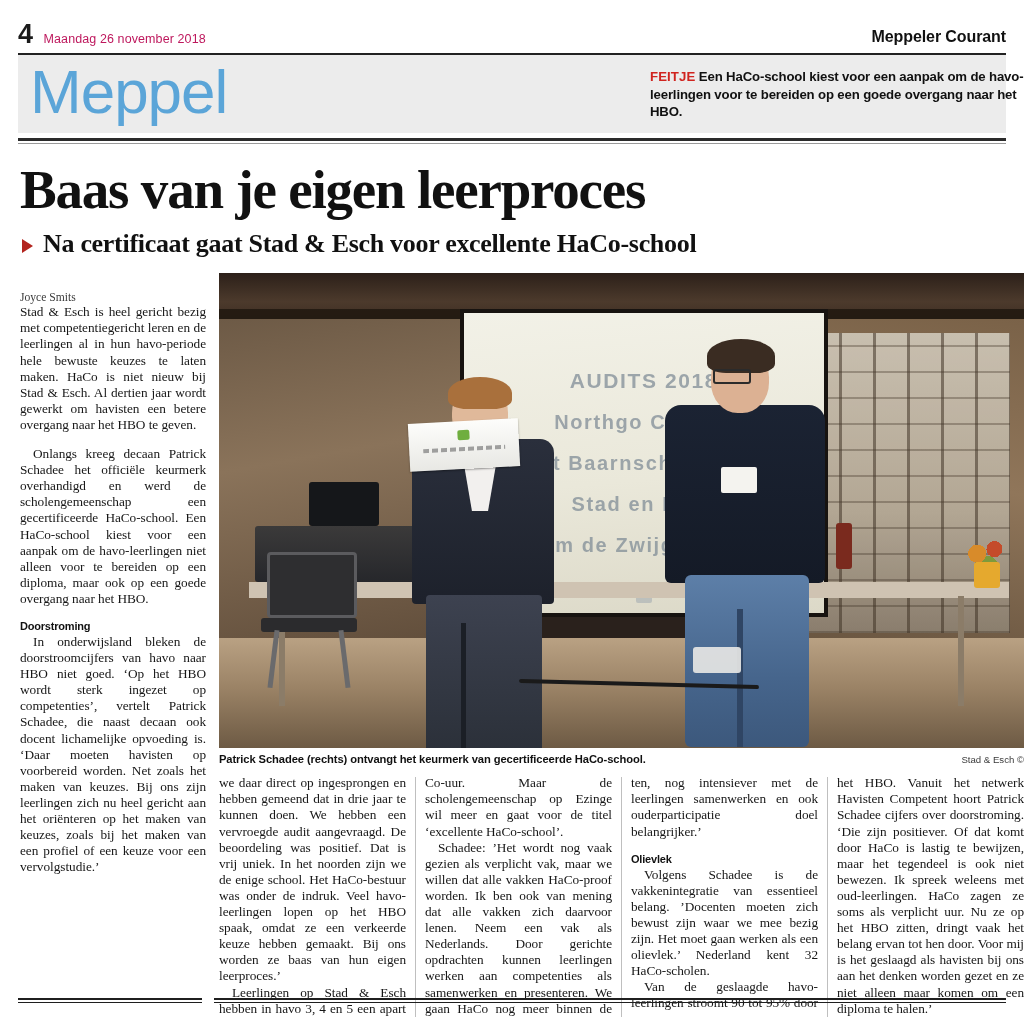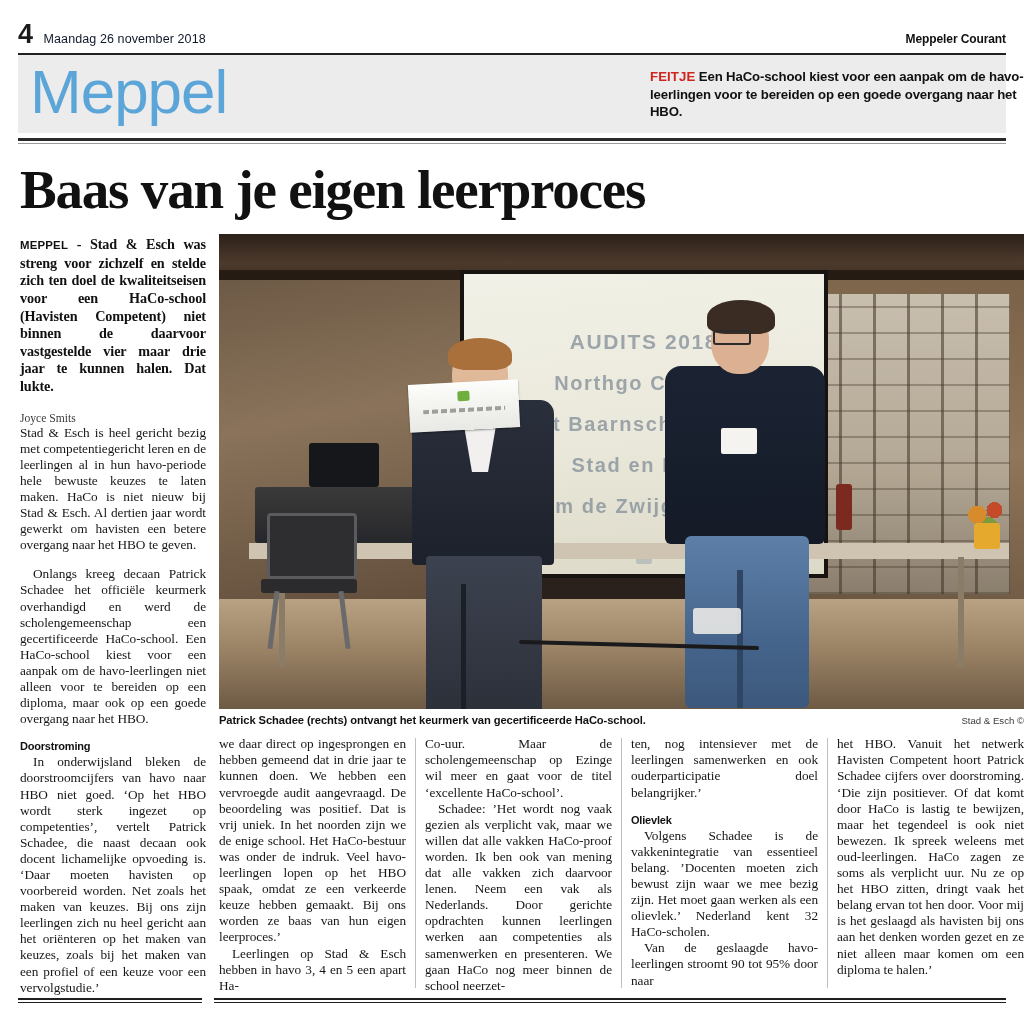--- a/index.html
+++ b/index.html
@@ -8,22 +8,22 @@
     font-family:"Liberation Serif",serif;
     color:#1a1a1a;
     -webkit-font-smoothing:antialiased;
   }
   .page{position:relative;width:1024px;height:1017px;box-sizing:border-box;padding:0 18px;}
 
   
   .masthead{display:flex;align-items:flex-end;justify-content:space-between;padding-top:22px;padding-bottom:4px;}
   .mh-left{display:flex;align-items:baseline;gap:11px;}
   .page-no{font-family:"Liberation Sans",sans-serif;font-weight:bold;font-size:27px;line-height:.9;letter-spacing:-.5px;}
-  .mh-date{font-family:"Liberation Sans",sans-serif;font-size:12.5px;letter-spacing:.1px;color:#0f172a;}
-  .mh-right{font-family:"Liberation Sans",sans-serif;font-weight:bold;font-size:12px;letter-spacing:-.1px;color:#111;text-align:right;}
+  .mh-date{font-family:"Liberation Sans",sans-serif;font-size:12.5px;letter-spacing:.1px;color:#be185d;}
+  .mh-right{font-family:"Liberation Sans",sans-serif;font-weight:bold;font-size:16px;letter-spacing:-.1px;color:#111;text-align:right;}
   .rule-top{height:2px;background:#222;margin-top:3px;}
 
   
   .banner{position:relative;background:#ececec;height:78px;display:flex;align-items:center;}
   .banner-title{
     font-family:"Liberation Sans",sans-serif;
     font-size:62px;line-height:1;color:#5ba5d8;font-weight:400;
     letter-spacing:-1px;padding-left:12px;margin-top:-4px;
   }
   .feitje{position:absolute;left:632px;top:13px;width:390px;}
@@ -182,25 +182,28 @@
   <div class="banner">
     <div class="banner-title">Meppel</div>
     <div class="feitje">
       <p><span class="tag">FEITJE</span> <span>Een HaCo-school kiest voor een aanpak om de havo-leerlingen voor te bereiden op een goede overgang naar het HBO.</span></p>
     </div>
   </div>
   <div class="rule-banner"></div>
   <div class="rule-banner-thin"></div>
 
   <h1 class="headline">Baas van je eigen leerproces</h1>
+  <div class="subhead-row">
+    <span class="tri"></span>
+    <div class="subhead">Na certificaat gaat Stad &amp; Esch voor excellente HaCo-school</div>
+  </div>
 
   <div class="body-area">
 
     <div class="lead-col">
-      <p class="lead"><span class="place">MEPPEL</span><span> - Stad &amp; Esch was streng voor zichzelf en stelde zich ten doel de kwaliteitseisen voor een HaCo-school (Havisten Competent) niet binnen de daarvoor vastgestelde vier maar drie jaar te kunnen halen. Dat lukte.</span></p>
       <p class="byline">Joyce Smits</p>
       <p class="col-text">Stad &amp; Esch is heel gericht bezig met competentiegericht leren en de leerlingen al in hun havo-periode hele bewuste keuzes te laten maken. HaCo is niet nieuw bij Stad &amp; Esch. Al dertien jaar wordt gewerkt om havisten een betere overgang naar het HBO te geven.</p>
       <p class="col-text gap">Onlangs kreeg decaan Patrick Schadee het officiële keurmerk overhandigd en werd de scholengemeenschap een gecertificeerde HaCo-school. Een HaCo-school kiest voor een aanpak om de havo-leerlingen niet alleen voor te bereiden op een diploma, maar ook op een goede overgang naar het HBO.</p>
       <div class="subhead-small">Doorstroming</div>
       <p class="col-text" style="text-indent:13px">In onderwijsland bleken de doorstroomcijfers van havo naar HBO niet goed. ‘Op het HBO wordt sterk ingezet op competenties’, vertelt Patrick Schadee, die naast decaan ook docent lichamelijke opvoeding is. ‘Daar moeten havisten op voorbereid worden. Net zoals het maken van keuzes. Bij ons zijn leerlingen zich nu heel gericht aan het oriënteren op het maken van keuzes, zoals bij het maken van een profiel of een keuze voor een vervolgstudie.’</p>
 
     </div>
 
     <div class="photo-wrap">
       <div class="photo">

